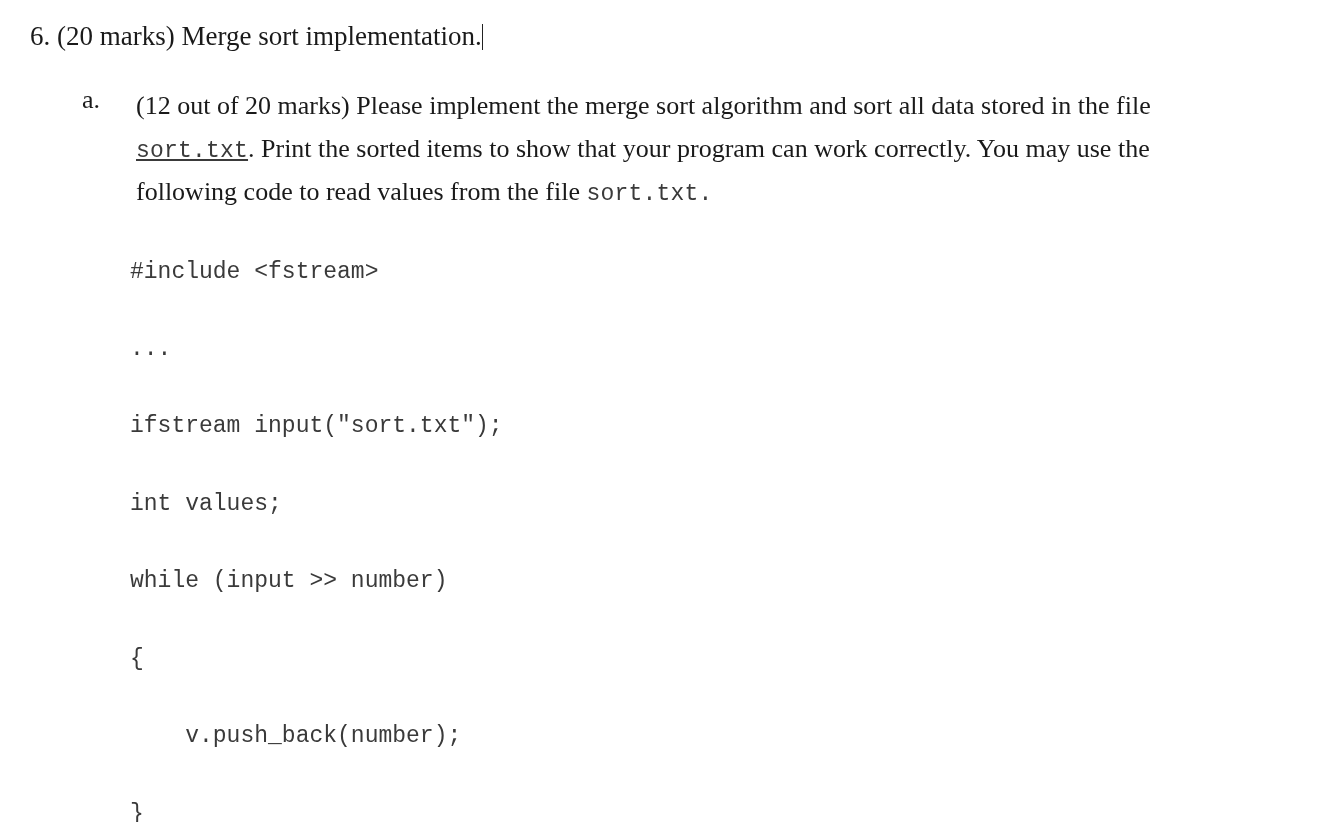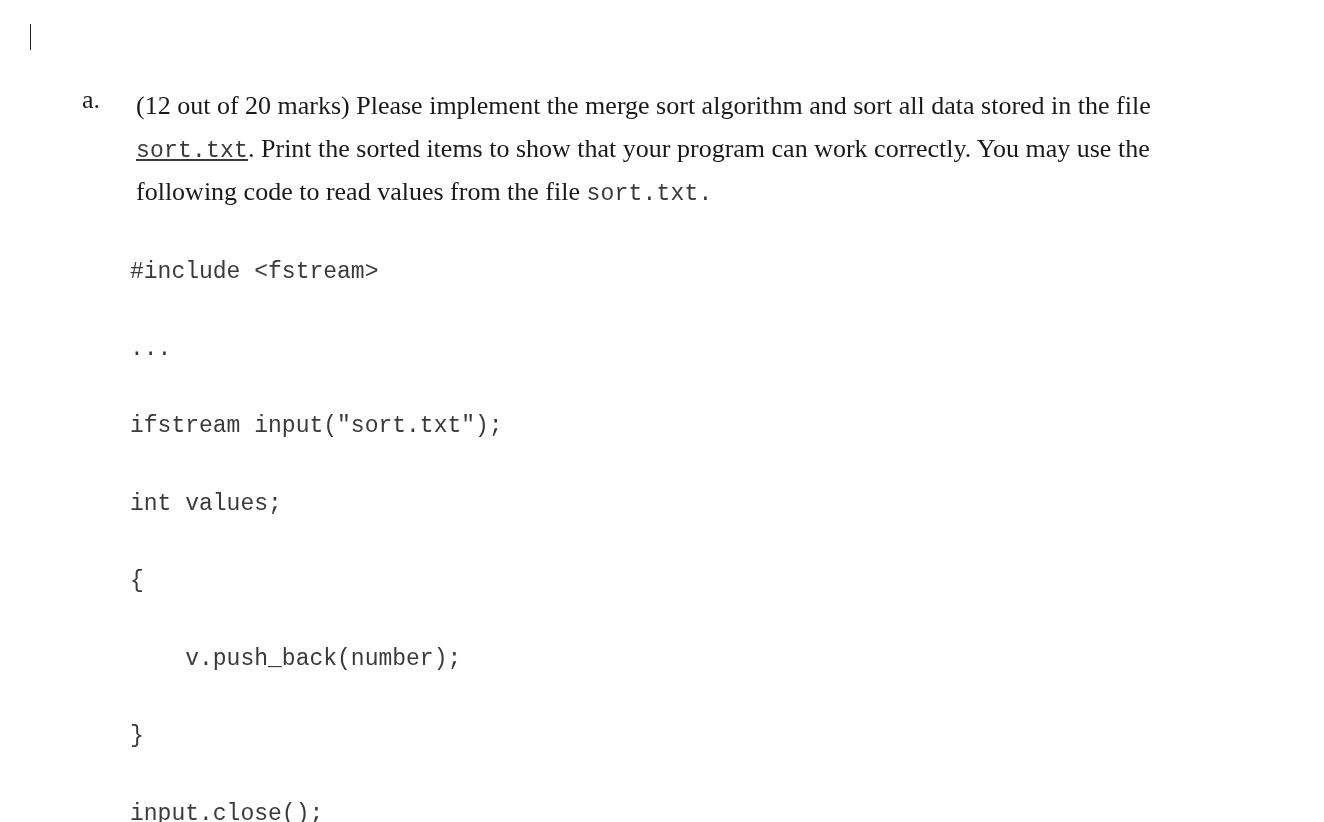--- a/index.html
+++ b/index.html
@@ -104,35 +104,36 @@
     vertical-align: -0.28em;
     font-style: italic;
   }
 </style>
 </head>
 <body>
 
 <div class="page">
 
   <div class="q-heading">
-    <span class="caret"></span>
+    <span>6. (20 marks) Merge sort implementation.</span><span class="caret"></span>
   </div>
 
   <div class="items">
 
     <div class="item">
       <div class="item-label">a.</div>
       <div class="item-body">
         <p><span>(12 out of 20 marks) Please implement the merge sort algorithm and sort all data stored in the file </span><span class="mono-link">sort.txt</span><span>. Print the sorted items to show that your program can work correctly. You may use the following code to read values from the file </span><span class="mono">sort.txt</span><span class="mono">.</span></p>
 
         <div class="code-block">
           <div class="code-line">#include &lt;fstream&gt;</div>
           <div class="code-line">...</div>
           <div class="code-line">ifstream input("sort.txt");</div>
           <div class="code-line">int values;</div>
+          <div class="code-line">while (input &gt;&gt; number)</div>
           <div class="code-line">{</div>
           <div class="code-line">    v.push_back(number);</div>
           <div class="code-line">}</div>
           <div class="code-line">input.close();</div>
         </div>
       </div>
     </div>
 
     <div class="item item-b">
       <div class="item-label">b.</div>

